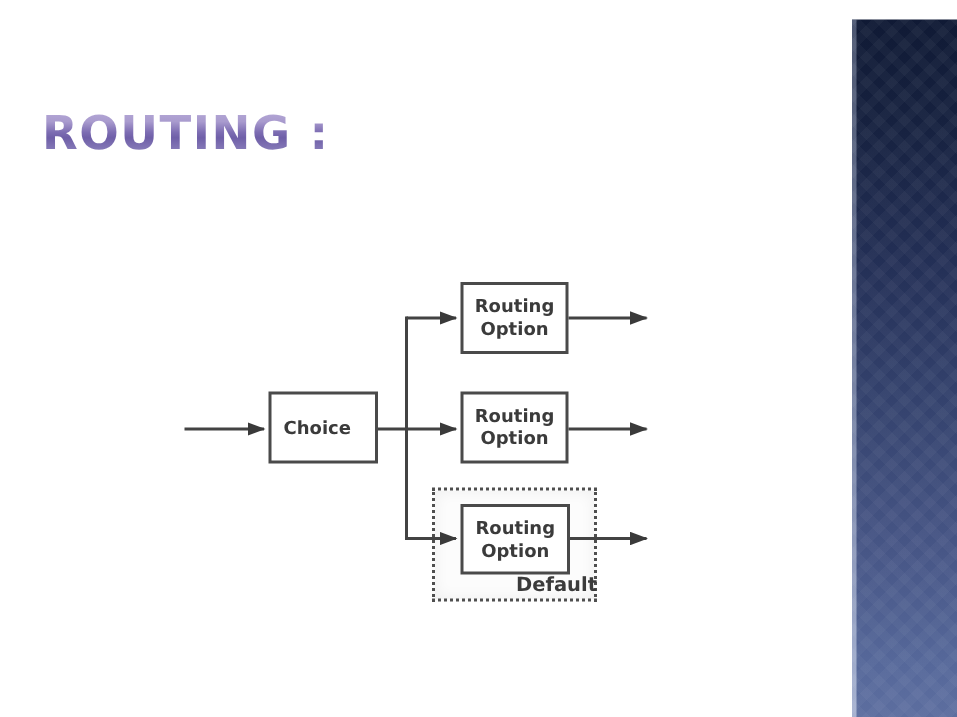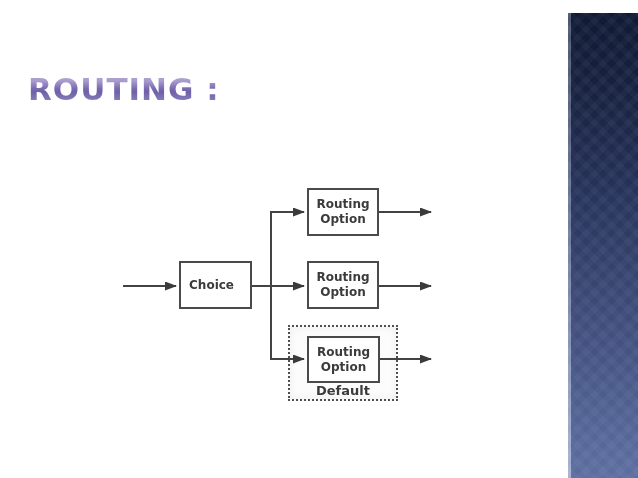--- a/index.html
+++ b/index.html
@@ -55,21 +55,21 @@
 
   .group-box {
     position: absolute; left: 288px; top: 312px; width: 110px; height: 76px;
     border: 2px dotted #4f4f4f;
     background: #fcfcfc;
     box-shadow: inset 0 0 10px rgba(0,0,0,0.06);
     z-index: 2;
   }
   .group-label {
     position: absolute; left: 288px; top: 370px; width: 110px; height: 18px;
-    text-align: center;
+    text-align: right;
     font-size: 13px; font-weight: bold; color: #3b3b3b;
     z-index: 4;
   }
 
   .connectors {
     position: absolute; left: 0; top: 0; width: 638px; height: 478px;
     z-index: 5; pointer-events: none;
   }
 </style>
 </head>

